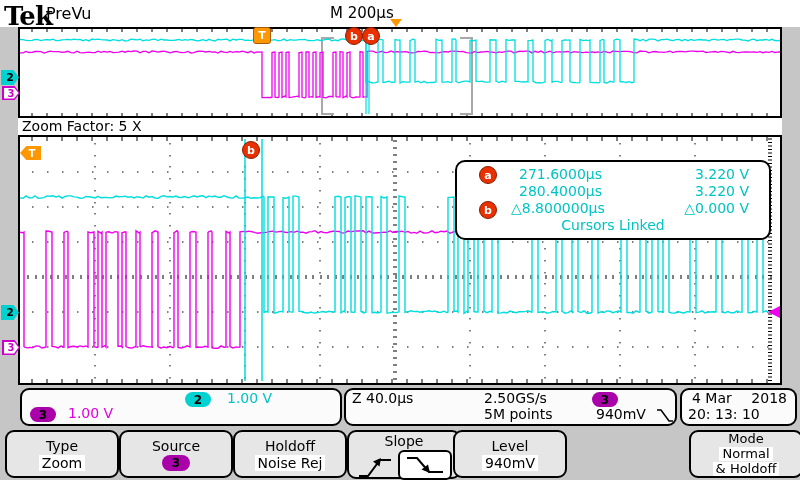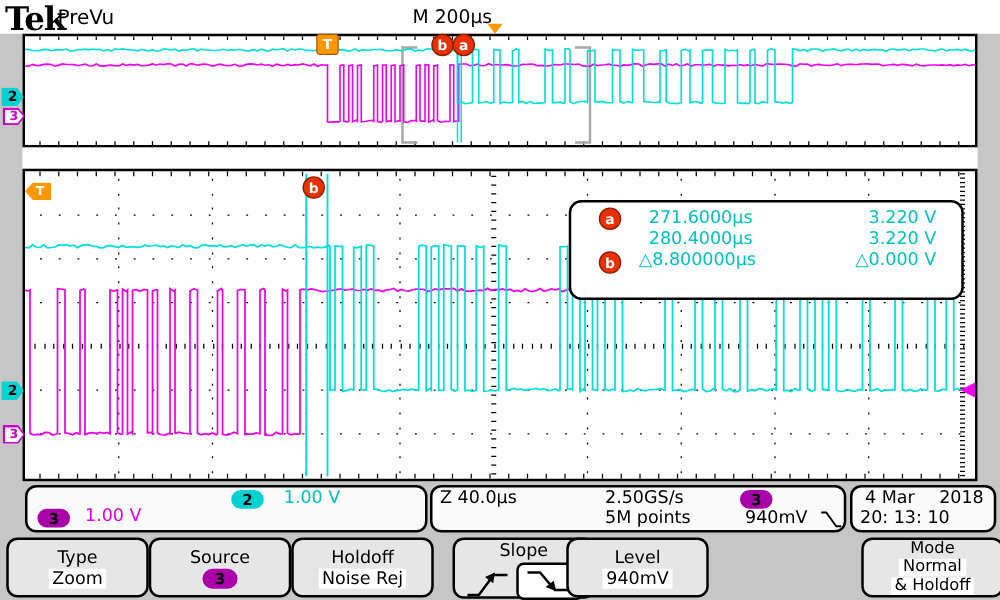--- a/index.html
+++ b/index.html
@@ -94,20 +94,21 @@
 <div class="tsq" style="left:253px;top:27px">T</div>
 <div class="obadge" style="left:345px;top:27px">b</div>
 <div class="obadge" style="left:362px;top:27px">a</div>
 
 <div class="chtag ch2tag" style="left:1px;top:70px">2</div>
 <div class="chtag ch3tag" style="left:2px;top:86px;height:14px">
     <span class="in3">3</span>
   </div>
 
 <div class="zoombar">
+  <span class="zf">Zoom Factor: 5 X</span>
 </div>
 
 <div class="win" id="mw-win">
   <svg id="mw-svg" width="760" height="246">
       <path d="M12 35h1.5M27 35h1.5M42 35h1.5M57 35h1.5M72 35h1.5M87 35h1.5M102 35h1.5M117 35h1.5M132 35h1.5M147 35h1.5M162 35h1.5M177 35h1.5M192 35h1.5M207 35h1.5M222 35h1.5M237 35h1.5M252 35h1.5M267 35h1.5M282 35h1.5M297 35h1.5M312 35h1.5M327 35h1.5M342 35h1.5M357 35h1.5M372 35h1.5M387 35h1.5M402 35h1.5M417 35h1.5M432 35h1.5M447 35h1.5M462 35h1.5M477 35h1.5M492 35h1.5M507 35h1.5M522 35h1.5M537 35h1.5M552 35h1.5M567 35h1.5M582 35h1.5M597 35h1.5M612 35h1.5M627 35h1.5M642 35h1.5M657 35h1.5M672 35h1.5M687 35h1.5M702 35h1.5M717 35h1.5M732 35h1.5M747 35h1.5M12 70h1.5M27 70h1.5M42 70h1.5M57 70h1.5M72 70h1.5M87 70h1.5M102 70h1.5M117 70h1.5M132 70h1.5M147 70h1.5M162 70h1.5M177 70h1.5M192 70h1.5M207 70h1.5M222 70h1.5M237 70h1.5M252 70h1.5M267 70h1.5M282 70h1.5M297 70h1.5M312 70h1.5M327 70h1.5M342 70h1.5M357 70h1.5M372 70h1.5M387 70h1.5M402 70h1.5M417 70h1.5M432 70h1.5M447 70h1.5M462 70h1.5M477 70h1.5M492 70h1.5M507 70h1.5M522 70h1.5M537 70h1.5M552 70h1.5M567 70h1.5M582 70h1.5M597 70h1.5M612 70h1.5M627 70h1.5M642 70h1.5M657 70h1.5M672 70h1.5M687 70h1.5M702 70h1.5M717 70h1.5M732 70h1.5M747 70h1.5M12 105h1.5M27 105h1.5M42 105h1.5M57 105h1.5M72 105h1.5M87 105h1.5M102 105h1.5M117 105h1.5M132 105h1.5M147 105h1.5M162 105h1.5M177 105h1.5M192 105h1.5M207 105h1.5M222 105h1.5M237 105h1.5M252 105h1.5M267 105h1.5M282 105h1.5M297 105h1.5M312 105h1.5M327 105h1.5M342 105h1.5M357 105h1.5M372 105h1.5M387 105h1.5M402 105h1.5M417 105h1.5M432 105h1.5M447 105h1.5M462 105h1.5M477 105h1.5M492 105h1.5M507 105h1.5M522 105h1.5M537 105h1.5M552 105h1.5M567 105h1.5M582 105h1.5M597 105h1.5M612 105h1.5M627 105h1.5M642 105h1.5M657 105h1.5M672 105h1.5M687 105h1.5M702 105h1.5M717 105h1.5M732 105h1.5M747 105h1.5M12 175h1.5M27 175h1.5M42 175h1.5M57 175h1.5M72 175h1.5M87 175h1.5M102 175h1.5M117 175h1.5M132 175h1.5M147 175h1.5M162 175h1.5M177 175h1.5M192 175h1.5M207 175h1.5M222 175h1.5M237 175h1.5M252 175h1.5M267 175h1.5M282 175h1.5M297 175h1.5M312 175h1.5M327 175h1.5M342 175h1.5M357 175h1.5M372 175h1.5M387 175h1.5M402 175h1.5M417 175h1.5M432 175h1.5M447 175h1.5M462 175h1.5M477 175h1.5M492 175h1.5M507 175h1.5M522 175h1.5M537 175h1.5M552 175h1.5M567 175h1.5M582 175h1.5M597 175h1.5M612 175h1.5M627 175h1.5M642 175h1.5M657 175h1.5M672 175h1.5M687 175h1.5M702 175h1.5M717 175h1.5M732 175h1.5M747 175h1.5M12 210h1.5M27 210h1.5M42 210h1.5M57 210h1.5M72 210h1.5M87 210h1.5M102 210h1.5M117 210h1.5M132 210h1.5M147 210h1.5M162 210h1.5M177 210h1.5M192 210h1.5M207 210h1.5M222 210h1.5M237 210h1.5M252 210h1.5M267 210h1.5M282 210h1.5M297 210h1.5M312 210h1.5M327 210h1.5M342 210h1.5M357 210h1.5M372 210h1.5M387 210h1.5M402 210h1.5M417 210h1.5M432 210h1.5M447 210h1.5M462 210h1.5M477 210h1.5M492 210h1.5M507 210h1.5M522 210h1.5M537 210h1.5M552 210h1.5M567 210h1.5M582 210h1.5M597 210h1.5M612 210h1.5M627 210h1.5M642 210h1.5M657 210h1.5M672 210h1.5M687 210h1.5M702 210h1.5M717 210h1.5M732 210h1.5M747 210h1.5M75 6v1.5M75 18v1.5M75 29v1.5M75 41v1.5M75 53v1.5M75 65v1.5M75 76v1.5M75 88v1.5M75 100v1.5M75 111v1.5M75 123v1.5M75 135v1.5M75 146v1.5M75 158v1.5M75 170v1.5M75 181v1.5M75 193v1.5M75 205v1.5M75 217v1.5M75 228v1.5M75 240v1.5M150 6v1.5M150 18v1.5M150 29v1.5M150 41v1.5M150 53v1.5M150 65v1.5M150 76v1.5M150 88v1.5M150 100v1.5M150 111v1.5M150 123v1.5M150 135v1.5M150 146v1.5M150 158v1.5M150 170v1.5M150 181v1.5M150 193v1.5M150 205v1.5M150 217v1.5M150 228v1.5M150 240v1.5M225 6v1.5M225 18v1.5M225 29v1.5M225 41v1.5M225 53v1.5M225 65v1.5M225 76v1.5M225 88v1.5M225 100v1.5M225 111v1.5M225 123v1.5M225 135v1.5M225 146v1.5M225 158v1.5M225 170v1.5M225 181v1.5M225 193v1.5M225 205v1.5M225 217v1.5M225 228v1.5M225 240v1.5M300 6v1.5M300 18v1.5M300 29v1.5M300 41v1.5M300 53v1.5M300 65v1.5M300 76v1.5M300 88v1.5M300 100v1.5M300 111v1.5M300 123v1.5M300 135v1.5M300 146v1.5M300 158v1.5M300 170v1.5M300 181v1.5M300 193v1.5M300 205v1.5M300 217v1.5M300 228v1.5M300 240v1.5M450 6v1.5M450 18v1.5M450 29v1.5M450 41v1.5M450 53v1.5M450 65v1.5M450 76v1.5M450 88v1.5M450 100v1.5M450 111v1.5M450 123v1.5M450 135v1.5M450 146v1.5M450 158v1.5M450 170v1.5M450 181v1.5M450 193v1.5M450 205v1.5M450 217v1.5M450 228v1.5M450 240v1.5M525 6v1.5M525 18v1.5M525 29v1.5M525 41v1.5M525 53v1.5M525 65v1.5M525 76v1.5M525 88v1.5M525 100v1.5M525 111v1.5M525 123v1.5M525 135v1.5M525 146v1.5M525 158v1.5M525 170v1.5M525 181v1.5M525 193v1.5M525 205v1.5M525 217v1.5M525 228v1.5M525 240v1.5M600 6v1.5M600 18v1.5M600 29v1.5M600 41v1.5M600 53v1.5M600 65v1.5M600 76v1.5M600 88v1.5M600 100v1.5M600 111v1.5M600 123v1.5M600 135v1.5M600 146v1.5M600 158v1.5M600 170v1.5M600 181v1.5M600 193v1.5M600 205v1.5M600 217v1.5M600 228v1.5M600 240v1.5M675 6v1.5M675 18v1.5M675 29v1.5M675 41v1.5M675 53v1.5M675 65v1.5M675 76v1.5M675 88v1.5M675 100v1.5M675 111v1.5M675 123v1.5M675 135v1.5M675 146v1.5M675 158v1.5M675 170v1.5M675 181v1.5M675 193v1.5M675 205v1.5M675 217v1.5M675 228v1.5M675 240v1.5M8 138v4M16 138v4M23 138v4M31 138v4M38 138v4M46 138v4M53 138v4M61 138v4M68 138v4M76 138v4M83 138v4M91 138v4M98 138v4M106 138v4M113 138v4M121 138v4M128 138v4M136 138v4M143 138v4M151 138v4M158 138v4M166 138v4M173 138v4M181 138v4M188 138v4M196 138v4M203 138v4M211 138v4M218 138v4M226 138v4M233 138v4M241 138v4M248 138v4M256 138v4M263 138v4M271 138v4M278 138v4M286 138v4M293 138v4M301 138v4M308 138v4M316 138v4M323 138v4M331 138v4M338 138v4M346 138v4M353 138v4M361 138v4M368 138v4M376 138v4M383 138v4M391 138v4M398 138v4M406 138v4M413 138v4M421 138v4M428 138v4M436 138v4M443 138v4M451 138v4M458 138v4M466 138v4M473 138v4M481 138v4M488 138v4M496 138v4M503 138v4M511 138v4M518 138v4M526 138v4M533 138v4M541 138v4M548 138v4M556 138v4M563 138v4M571 138v4M578 138v4M586 138v4M593 138v4M601 138v4M608 138v4M616 138v4M623 138v4M631 138v4M638 138v4M646 138v4M653 138v4M661 138v4M668 138v4M676 138v4M683 138v4M691 138v4M698 138v4M706 138v4M713 138v4M721 138v4M728 138v4M736 138v4M743 138v4M751 138v4M373 4h4M373 11h4M373 18h4M373 25h4M373 32h4M373 39h4M373 46h4M373 53h4M373 60h4M373 67h4M373 74h4M373 81h4M373 88h4M373 95h4M373 102h4M373 109h4M373 116h4M373 123h4M373 130h4M373 137h4M373 144h4M373 151h4M373 158h4M373 165h4M373 172h4M373 179h4M373 186h4M373 193h4M373 200h4M373 207h4M373 214h4M373 221h4M373 228h4M373 235h4M373 242h4M12 0v4M12 242v4M27 0v4M27 242v4M42 0v4M42 242v4M57 0v4M57 242v4M72 0v4M72 242v4M87 0v4M87 242v4M102 0v4M102 242v4M117 0v4M117 242v4M132 0v4M132 242v4M147 0v4M147 242v4M162 0v4M162 242v4M177 0v4M177 242v4M192 0v4M192 242v4M207 0v4M207 242v4M222 0v4M222 242v4M237 0v4M237 242v4M252 0v4M252 242v4M267 0v4M267 242v4M282 0v4M282 242v4M297 0v4M297 242v4M312 0v4M312 242v4M327 0v4M327 242v4M342 0v4M342 242v4M357 0v4M357 242v4M372 0v4M372 242v4M387 0v4M387 242v4M402 0v4M402 242v4M417 0v4M417 242v4M432 0v4M432 242v4M447 0v4M447 242v4M462 0v4M462 242v4M477 0v4M477 242v4M492 0v4M492 242v4M507 0v4M507 242v4M522 0v4M522 242v4M537 0v4M537 242v4M552 0v4M552 242v4M567 0v4M567 242v4M582 0v4M582 242v4M597 0v4M597 242v4M612 0v4M612 242v4M627 0v4M627 242v4M642 0v4M642 242v4M657 0v4M657 242v4M672 0v4M672 242v4M687 0v4M687 242v4M702 0v4M702 242v4M717 0v4M717 242v4M732 0v4M732 242v4M747 0v4M747 242v4M748 2h4M748 5.5h4M748 9h4M748 12.5h4M748 16h4M748 19.5h4M748 23h4M748 26.5h4M748 30h4M748 33.5h4M748 37h4M748 40.5h4M748 44h4M748 47.5h4M748 51h4M748 54.5h4M748 58h4M748 61.5h4M748 65h4M748 68.5h4M748 72h4M748 75.5h4M748 79h4M748 82.5h4M748 86h4M748 89.5h4M748 93h4M748 96.5h4M748 100h4M748 103.5h4M748 107h4M748 110.5h4M748 114h4M748 117.5h4M748 121h4M748 124.5h4M748 128h4M748 131.5h4M748 135h4M748 138.5h4M748 142h4M748 145.5h4M748 149h4M748 152.5h4M748 156h4M748 159.5h4M748 163h4M748 166.5h4M748 170h4M748 173.5h4M748 177h4M748 180.5h4M748 184h4M748 187.5h4M748 191h4M748 194.5h4M748 198h4M748 201.5h4M748 205h4M748 208.5h4M748 212h4M748 215.5h4M748 219h4M748 222.5h4M748 226h4M748 229.5h4M748 233h4M748 236.5h4M748 240h4M748 243.5h4" stroke="#000" stroke-width="1" fill="none"></path>
       <polyline points="0,95.2 3,95.7 4,95 4,210 4,209.9 7,210.9 10,210.5 13,210.6 16,209 19,209.1 22,211 25,210.2 26,210 26,95 26,94 29,94.2 32,95 32,210 32,209.4 35,209.7 38,210.9 41,209.1 44,210 44,95 44,95.4 47,94.2 48,95 48,210 48,210.7 51,209.5 54,209.2 57,209.9 60,208.9 63,209.7 66,208.9 68,210 68,95 68,94.9 71,95.8 74,95 74,210 74,209.6 77,210.5 78,210 78,95 78,94.2 81,96.1 82,95 82,210 82,210.2 85,208.7 86,210 86,95 86,95.1 89,94.8 92,96.1 95,94.6 98,95 98,210 98,209.3 101,209 102,210 102,95 102,95.8 105,94.8 106,95 106,210 106,209.7 109,210.8 112,211.1 115,209.7 116,210 116,95 116,93.9 119,95.9 120,95 120,210 120,209.9 123,208.8 126,209.5 129,209.8 132,210 132,95 132,95.9 135,93.9 138,95 138,210 138,209.8 141,210.9 144,210 147,210.7 150,209.3 153,210.7 154,210 154,95 154,95.8 157,93.8 158,95 158,210 158,210.4 161,211 164,210.4 167,208.8 170,210 170,95 170,95.2 173,94.5 176,95 176,210 176,210.6 179,210.3 182,210.3 185,209.3 188,210 188,95 188,95.1 191,93.8 192,95 192,210 192,210.9 195,211.3 198,211.2 201,208.9 204,210.2 206,210 206,95 206,94.3 209,95.8 210,95 210,210 210,209.6 213,210.9 216,209.9 219,210.4 220,210 220,95 220,94.8 223,94.4 226,94.8 229,94.1 232,94.7 235,95.6 238,96.2 241,95.8 244,95.6 247,95.1 250,94.5 253,94.1 256,95.1 259,94.6 262,94.3 265,95.2 268,95.5 271,94.6 274,95.3 277,94.2 280,95.2 283,95.1 286,96.2 289,94.9 292,94.6 295,93.7 298,95.9 301,94.6 304,95.6 307,95.8 310,94.8 313,94.3 316,94.4 319,94.5 322,96.1 325,95.6 328,94.1 331,94.8 334,94.1 337,94 340,94 343,93.7 346,95.9 349,94.1 352,95.7 355,96 358,95.7 361,95.6 364,95.1 367,95.4 370,93.7 373,95.5 376,94.5 379,94.8 382,94.2 385,95.3 388,94.4 391,96.1 394,95.4 397,96.2 400,94 403,95.8 406,96.1 409,95.4 412,93.9 415,95.8 418,95.3 421,94.2 424,94.8 427,94.1 430,96.3 433,95 436,94.2 439,95.7 442,93.8 445,93.7 448,95.4 451,94.6 454,94.4 457,95.3 460,94.9 463,96 466,95 469,94.8 472,93.8 475,94.4 478,94.7 481,93.7 484,95.6 487,96 490,94.4 493,94.5 496,95 499,96.2 502,95 505,95.2 508,94.6 511,95.2 514,95 517,96.2 520,94.1 523,93.8 526,96.2 529,94 532,94 535,94.6 538,95.8 541,94.3 544,96.1 547,95.1 550,94.5 553,96.3 556,94.9 559,96 562,94.8 565,94.2 568,95.8 571,94.8 574,94.6 577,94.6 580,95.1 583,94.9 586,94.9 589,95.3 592,94.4 595,94.6 598,95 601,94.3 604,95.8 607,95.4 610,94.8 613,95.3 616,96 619,93.9 622,95.7 625,93.8 628,95.5 631,95.3 634,94.2 637,94.9 640,94.5 643,95.8 646,93.7 649,94.5 652,96.2 655,94.4 658,95.1 661,93.8 664,95.4 667,95.7 670,94 673,96 676,94.7 679,95.2 682,96 685,95.9 688,94.6 691,95.6 694,94.9 697,95 700,96.1 703,94.4 706,94.8 709,95.1 712,94.5 715,94 718,93.7 721,94 724,95.3 727,95.4 730,96 733,95.7 736,96.1 739,95.8 742,94.8 745,94 748,95" stroke="#ee00ee" stroke-width="1.4" fill="none"></polyline>
       <polyline points="0,60.9 3,61.3 6,58.9 9,60.8 12,60.9 15,58.8 18,61.3 21,61 24,60.6 27,58.9 30,59.3 33,58.8 36,59.9 39,59.1 42,61.1 45,59.5 48,58.9 51,58.9 54,59.9 57,60.1 60,61.2 63,61.1 66,59.5 69,59.7 72,60.3 75,60.9 78,59.4 81,60.8 84,60.5 87,60.5 90,60.9 93,60.5 96,59.1 99,59.8 102,59.6 105,59.2 108,60.2 111,59.7 114,61 117,59.7 120,60.2 123,61.1 126,58.9 129,60.2 132,59.6 135,61.1 138,61.3 141,59.4 144,58.8 147,59.8 150,59.5 153,60 156,59 159,60.5 162,60.3 165,59.5 168,60.8 171,59.8 174,58.8 177,59.9 180,59 183,58.7 186,60.6 189,58.9 192,59.8 195,59 198,60.3 201,60.2 204,58.7 207,60 210,60.8 213,61.1 216,58.9 219,61.1 222,61.1 225,60.8 228,60.1 231,61.3 234,60.8 237,61 240,60.7 243,59.2 244,60 244,175 244,175.3 247,174.5 248,175 248,60 248,59.7 251,60 254,60 254,175 254,176.1 257,175.5 260,174.4 263,175 263,60 263,60.8 266,61.3 269,60 269,175 269,174.6 272,175.1 273,175 273,60 273,59.1 276,59.1 279,60 279,175 279,174.3 282,174.5 285,175.8 288,176 291,175 294,176.1 297,175.5 300,175.1 303,174.5 306,175.2 309,174.3 312,174.9 315,175 315,60 315,59.9 318,59.2 321,60 321,175 321,175.8 324,173.9 325,175 325,60 325,60.7 328,59.5 331,60 331,175 331,175.1 334,175.2 335,175 335,60 335,58.9 338,59.4 341,60 341,175 341,174.6 344,175.9 346,175 346,60 346,59.9 349,59.7 352,60 352,175 352,175.6 355,175.2 358,176 361,175 361,60 361,59.6 364,61 367,60 367,175 367,176 370,175.8 373,175.1 376,175.6 379,175 379,60 379,58.9 382,59.7 385,60 385,175 385,175.3 388,174.6 391,173.8 394,174.6 397,174.3 400,175.2 403,174.5 406,174.4 409,173.8 412,174.6 415,174 418,175.4 421,175.2 424,174.2 427,175.6 428,175 428,60 428,60.5 431,60.4 434,60 434,175 434,174.4 437,174 438,175 438,60 438,61.1 441,61.1 444,60 444,175 444,176.3 447,174.1 448,175 448,60 448,59.3 451,59 454,60 454,175 454,174.8 457,175 458,175 458,60 458,59.1 461,61.3 464,60 464,175 464,174.2 467,175.7 470,174.3 472,175 472,60 472,60.8 475,59.4 478,60 478,175 478,176.2 481,175.9 484,175.2 487,175.9 490,174 493,175 496,175.7 499,174.8 502,174.7 505,174.6 508,173.7 511,175 512,175 512,60 512,61.1 515,60.7 518,60 518,175 518,175.4 521,175 524,174.6 527,176.2 530,175.6 533,174.5 536,175 536,60 536,59.8 539,59.8 542,60 542,175 542,174.2 545,176.2 548,175.7 551,173.9 552,175 552,60 552,60.5 555,59.2 558,60 558,175 558,174.4 561,175.6 564,173.9 567,176.2 570,176.2 572,175 572,60 572,58.9 575,59.8 578,60 578,175 578,176 581,174.8 584,175.6 587,173.9 590,174.3 593,175.7 596,174.7 599,174 601,175 601,60 601,60.8 604,60.4 607,60 607,175 607,175.5 610,175.4 613,176.2 616,173.9 619,175.2 620,175 620,60 620,60.2 623,58.8 626,60 626,175 626,174 629,176.1 632,175 632,60 632,60.1 635,59.7 638,60 638,175 638,174.9 641,174.8 643,175 643,60 643,60.7 646,58.9 649,60 649,175 649,175.3 652,176.1 655,176 658,174.6 661,175.5 664,176 667,174.6 670,175 670,60 670,60.2 673,60.2 676,60 676,175 676,175.4 679,175.1 682,173.9 685,176 688,175 691,175 694,174.8 696,175 696,60 696,59.7 699,60 702,60 702,175 702,175.1 705,175.7 708,174.6 711,175.8 714,175.7 717,174.1 720,175.1 722,175 722,60 722,59.8 725,61 728,60 728,175 728,175.6 731,175.8 734,174.3 737,175 737,60 737,60.1 740,59.3 743,60 743,175 743,175.2 746,173.8 748,175" stroke="#00dede" stroke-width="1.4" fill="none"></polyline>
       <line x1="225" y1="2" x2="225" y2="244" stroke="#00dede" stroke-width="1.5"></line>
       <line x1="242" y1="2" x2="242" y2="244" stroke="#00dede" stroke-width="1.5"></line>
       <path d="M748 175L762 168V182Z" fill="#ee00ee"></path>
@@ -129,20 +130,21 @@
   </div>
   <div class="crow" style="top:21px">
     <span class="ctime">280.4000µs</span>
     <span class="cvolt">3.220 V</span>
   </div>
   <div class="crow" style="top:38px">
     <span class="cbadge" style="top:1px">b</span>
     <span class="ctime" style="left:54px">△8.800000µs</span>
     <span class="cvolt">△0.000 V</span>
   </div>
+  <div class="clink">Cursors Linked</div>
 </div>
 
 <div class="sbox" id="sbox1">
   <span class="oval" style="left:163px;top:2px;background:#00d2d2">2</span>
   <span class="abs cy" style="left:205px;top:0">1.00 V</span>
   <span class="oval" style="left:8px;top:17px;background:#aa00aa">3</span>
   <span class="abs mg" style="left:46px;top:15px">1.00 V</span>
 </div>
 
 <div class="sbox" id="sbox2">
@@ -169,21 +171,21 @@
   <span class="mval">Zoom</span>
 </div>
 <div class="mbtn" style="left:119px">
   <span>Source</span>
   <span class="srcoval">3</span>
 </div>
 <div class="mbtn" style="left:233px">
   <span>Holdoff</span>
   <span class="mval">Noise Rej</span>
 </div>
-<div class="mbtn" id="btn-slope" style="left:362px">
+<div class="mbtn" id="btn-slope" style="left:347px">
   <span>Slope</span>
   <span class="slopes">
     <svg width="38" height="26">
       <path d="M3 22 H12 L24 6 H35" stroke="#000" fill="none" stroke-width="2"></path>
       <path d="M25 4 L23.5 12.5 L17 7.5 Z" fill="#000"></path>
     </svg>
     <span class="selbox">
       <svg width="42" height="22">
         <path d="M3 4 H13 L25 18 H39" stroke="#000" fill="none" stroke-width="2"></path>
         <path d="M26 19 L24 10.5 L17.5 15.5 Z" fill="#000"></path>

